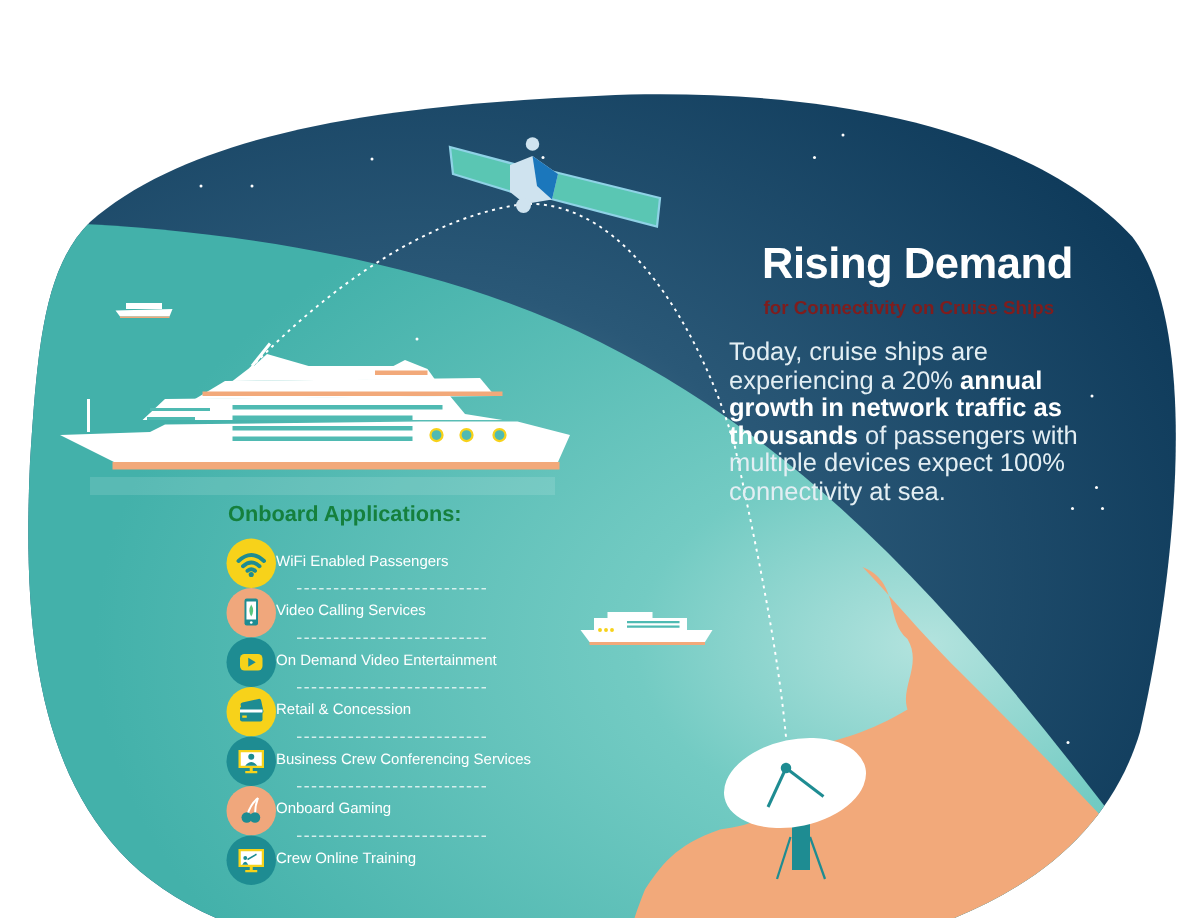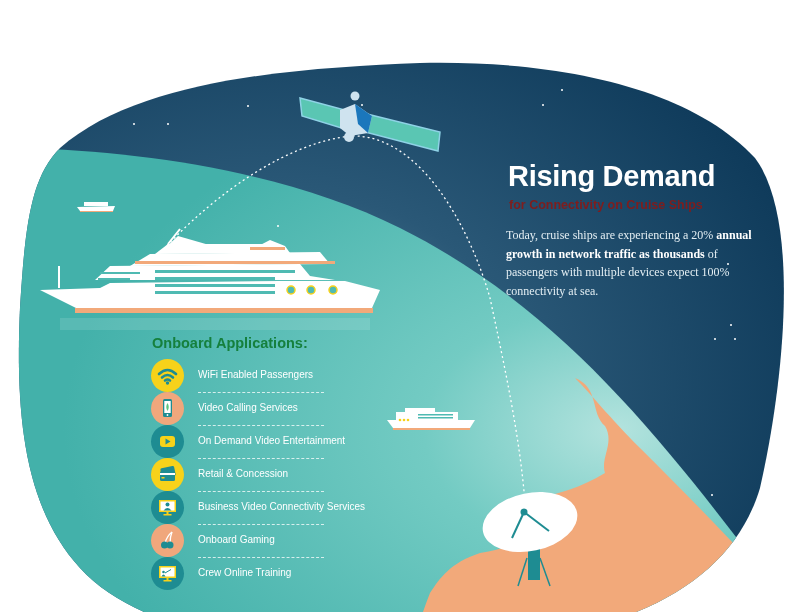--- a/index.html
+++ b/index.html
@@ -1,28 +1,28 @@
 <!DOCTYPE html>
 <html><head>
   <meta charset="utf-8">
   <style>
     html, body { margin:0; padding:0; background:#ffffff; }
     body { width:792px; height:612px; position:relative; overflow:hidden; font-family:"Liberation Sans", sans-serif; }
     #stage { position:absolute; left:0; top:0; width:792px; height:612px;margin-top:48px; }
     .abs { position:absolute; }
     .headline { left:508px; top:112px; color:#ffffff; font-size:29px; font-weight:bold; letter-spacing:-0.3px; margin:0; white-space:nowrap; }
     .subhead { left:509px; top:150px; color:#7f1d1d; font-size:12.5px; font-weight:bold; white-space:nowrap; }
-    .body-text { left:506px; top:178px; width:250px; color:#e3eef3; font-size:12px; line-height:18.5px;font-family:Liberation Serif, serif; }
+    .body-text { left:486px; top:178px; width:250px; color:#e3eef3; font-size:17px; line-height:18.5px; }
     .body-text .strong { font-weight:bold; color:#ffffff; }
     .apps-title { left:152px; top:287px; color:#15803d; font-size:14.5px; font-weight:bold; white-space:nowrap; }
     .app-list { left:151px; top:311px; width:240px; }
     .app-item { position:relative; height:33px; }
     .app-icon { position:absolute; left:0; top:0; width:33px; height:33px; border-radius:50%; }
     .app-icon svg { width:33px; height:33px; display:block; }
-    .app-label { position:absolute; left:47px; top:10px; color:#ffffff; font-size:10px; white-space:nowrap; }
+    .app-label { position:absolute; left:33px; top:10px; color:#ffffff; font-size:10px; white-space:nowrap; }
     .app-divider { position:absolute; left:47px; right:67px; bottom:-1px; border-bottom:1px dashed rgba(255,255,255,0.75); }
     .app-item:last-child .app-divider { display:none; }
   </style>
 </head>
 <body>
 
 <div id="stage">
   <svg class="abs" style="left:0;top:0" width="792" height="612" viewBox="0 0 792 612">
     <defs>
       <clipPath id="blob">
@@ -194,21 +194,21 @@
       <span class="app-icon" style="background:#1e8c92">
         <svg viewBox="0 0 33 33">
             <rect x="8" y="9" width="17" height="12" fill="#f7d21a"></rect>
             <rect x="9.5" y="10.5" width="14" height="9" fill="#ffffff"></rect>
             <circle cx="16.5" cy="13.5" r="2" fill="#1e8c92"></circle>
             <path d="M12.5,19.5 Q16.5,14.5 20.5,19.5 Z" fill="#1e8c92"></path>
             <rect x="15.5" y="21" width="2" height="2" fill="#f7d21a"></rect>
             <rect x="12.5" y="23" width="8" height="1.5" fill="#f7d21a"></rect>
           </svg>
       </span>
-      <span class="app-label">Business Video Connectivity Services</span>
+      <span class="app-label">Business Crew Conferencing Services</span>
       <span class="app-divider"></span>
     </div>
     <div class="app-item">
       <span class="app-icon" style="background:#f0a77c">
         <svg viewBox="0 0 33 33">
             <path d="M14,19 Q16,12 21,8" stroke="#ffffff" stroke-width="1.3" fill="none"></path>
             <path d="M19,19 Q19,13 21,8" stroke="#ffffff" stroke-width="1.3" fill="none"></path>
             <circle cx="13.5" cy="21" r="3.5" fill="#1e8c92"></circle>
             <circle cx="19" cy="21" r="3.5" fill="#1e8c92"></circle>
           </svg>

